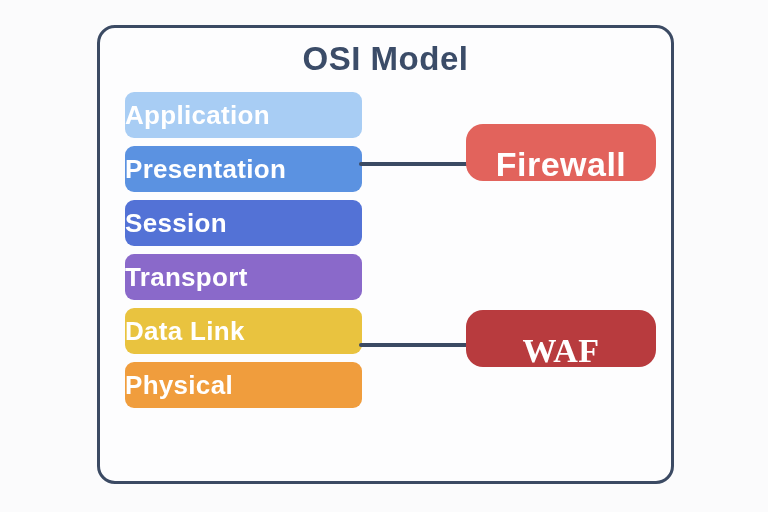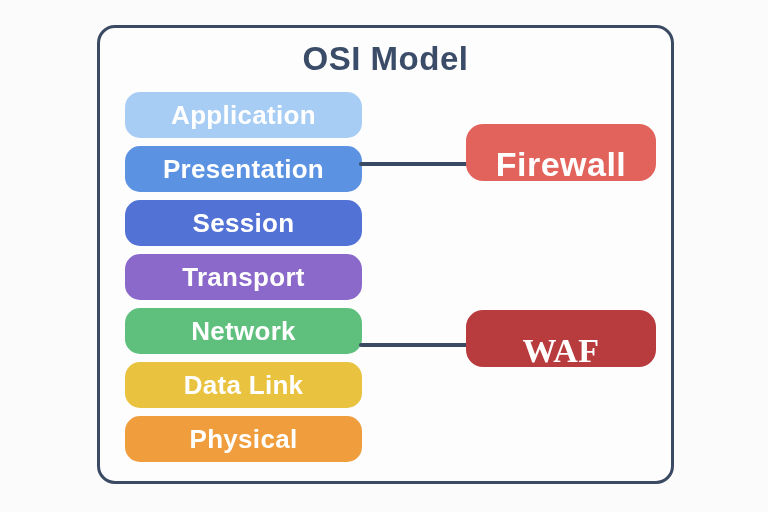--- a/index.html
+++ b/index.html
@@ -41,26 +41,25 @@
   .layer-stack {
     position: absolute;
     left: 25px;
     top: 64px;
     width: 237px;
   }
   .layer-box {
     width: 237px;
     height: 46px;
     margin-bottom: 8px;
-    border-radius: 15px;
+    border-radius: 9px;
     color: #ffffff;
     font-size: 26px;
     font-weight: 600;
     line-height: 46px;
-    text-align: center;
     letter-spacing: 0.3px;
   }
   .security-node {
     position: absolute;
     left: 366px;
     width: 190px;
     height: 57px;
     border-radius: 17px;
     color: #ffffff;
     font-size: 34px;
@@ -86,21 +85,20 @@
 
 <div class="panel">
 
   <div class="diagram-title">OSI Model</div>
 
   <div class="layer-stack">
     <div class="layer-box" style="background: rgb(168, 205, 244);">Application</div>
     <div class="layer-box" style="background: rgb(91, 146, 225);">Presentation</div>
     <div class="layer-box" style="background: rgb(83, 114, 214);">Session</div>
     <div class="layer-box" style="background: rgb(138, 105, 202);">Transport</div>
-    <div class="layer-box" style="background: rgb(95, 192, 126);">Network</div>
     <div class="layer-box" style="background: rgb(233, 195, 63);">Data Link</div>
     <div class="layer-box" style="background: rgb(240, 157, 61);">Physical</div>
   </div>
 
   <div class="connector connector-1" style="background: rgb(59, 74, 99);"></div>
 
   <div class="connector connector-2" style="background: rgb(59, 74, 99);"></div>
 
   <div class="security-node node-firewall" style="background: rgb(226, 99, 92);">Firewall</div>
 

